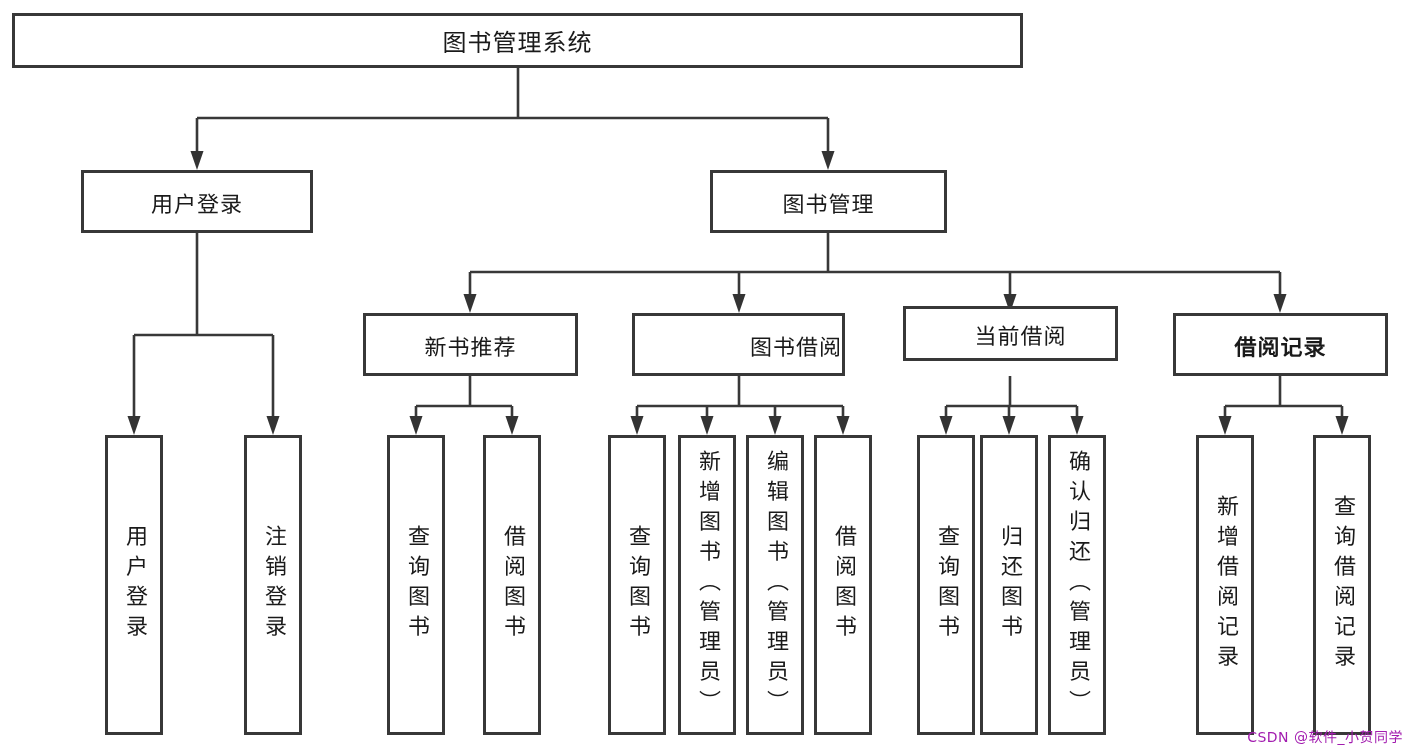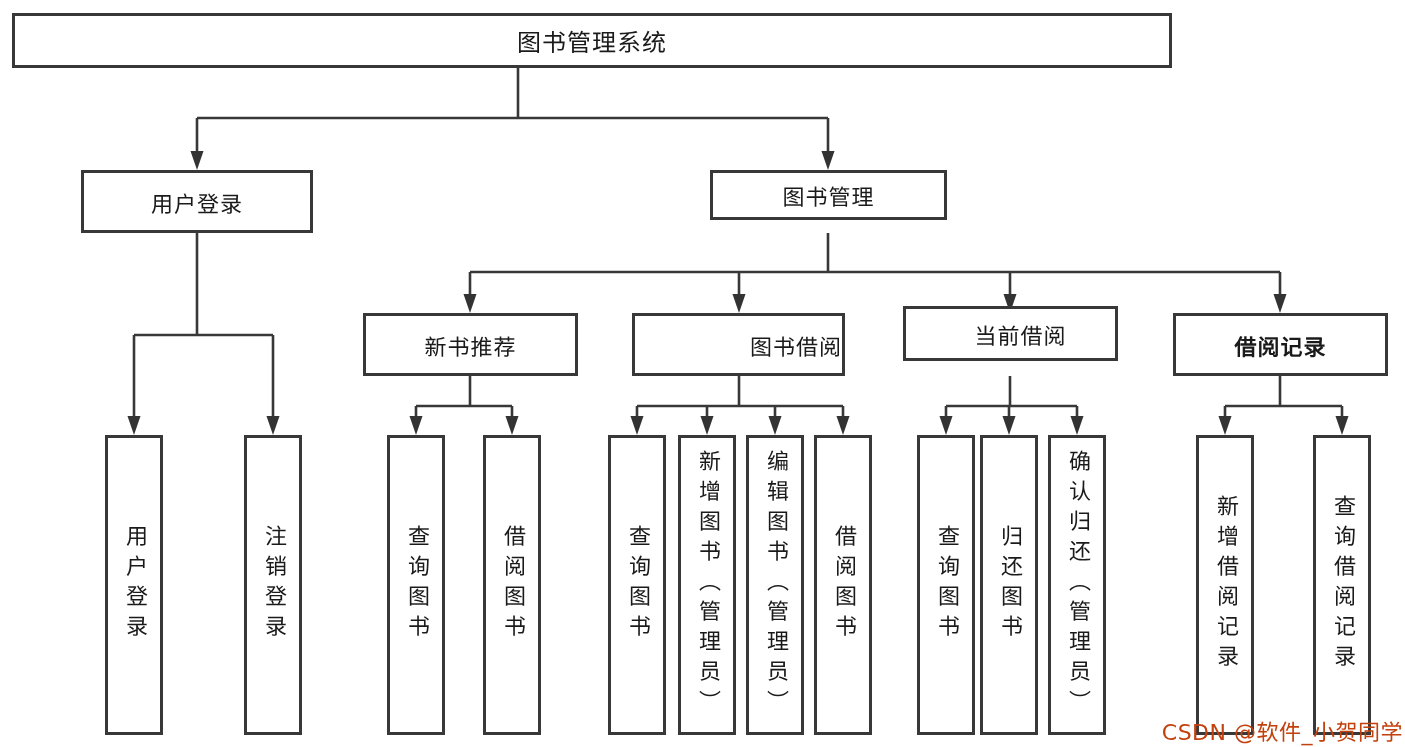--- a/index.html
+++ b/index.html
@@ -12,21 +12,21 @@
     position:absolute;box-sizing:border-box;background:#ffffff;
     border:3px solid #383838;display:flex;align-items:center;justify-content:center;
   }
   .hbox{font-size:22px;letter-spacing:1px;}
   .hbox.title{font-size:24px;}
   .vbox .vlabel{
     writing-mode:vertical-rl;text-orientation:mixed;
     font-size:22px;letter-spacing:8px;line-height:1;white-space:nowrap;
   }
   .watermark{
-    position:absolute;right:2px;bottom:1px;font-size:22px;color:#c2410c;letter-spacing:0.5px;
+    position:absolute;right:2px;bottom:1px;font-size:14px;color:#a21caf;letter-spacing:0.5px;
   }
 </style>
 </head>
 <body>
 
 <div class="stage">
 
   <svg class="connectors" width="1405" height="747" viewBox="0 0 1405 747">
     <g stroke="#383838" stroke-width="2.6" fill="none">
       <path d="M518 68 V118 M197 118 H828 M197 118 V156 M828 118 V156
@@ -53,28 +53,28 @@
       <polygon points="768.5,416 781.5,416 775,435"></polygon>
       <polygon points="836.5,416 849.5,416 843,435"></polygon>
       <polygon points="939.5,416 952.5,416 946,435"></polygon>
       <polygon points="1002.5,416 1015.5,416 1009,435"></polygon>
       <polygon points="1070.5,416 1083.5,416 1077,435"></polygon>
       <polygon points="1218.5,416 1231.5,416 1225,435"></polygon>
       <polygon points="1335.5,416 1348.5,416 1342,435"></polygon>
     </g>
   </svg>
 
-  <div class="node hbox title" style="left:12px;top:13px;width:1160px;height:55px;">
+  <div class="node hbox title" style="left:12px;top:13px;width:1011px;height:55px;">
     <span>图书管理系统</span>
   </div>
 
   <div class="node hbox" style="left:81px;top:170px;width:232px;height:63px;">
     <span>用户登录</span>
   </div>
-  <div class="node hbox" style="left:710px;top:170px;width:237px;height:50px;">
+  <div class="node hbox" style="left:710px;top:170px;width:237px;height:63px;">
     <span>图书管理</span>
   </div>
 
   <div class="node hbox" style="left:363px;top:313px;width:215px;height:63px;align-items:center;">
     <span>新书推荐</span>
   </div>
   <div class="node hbox" style="left:632px;top:313px;width:213px;height:63px;justify-content:flex-end;">
     <span>图书借阅</span>
   </div>
   <div class="node hbox" style="left:903px;top:306px;width:215px;height:55px;padding-left:20px;">

